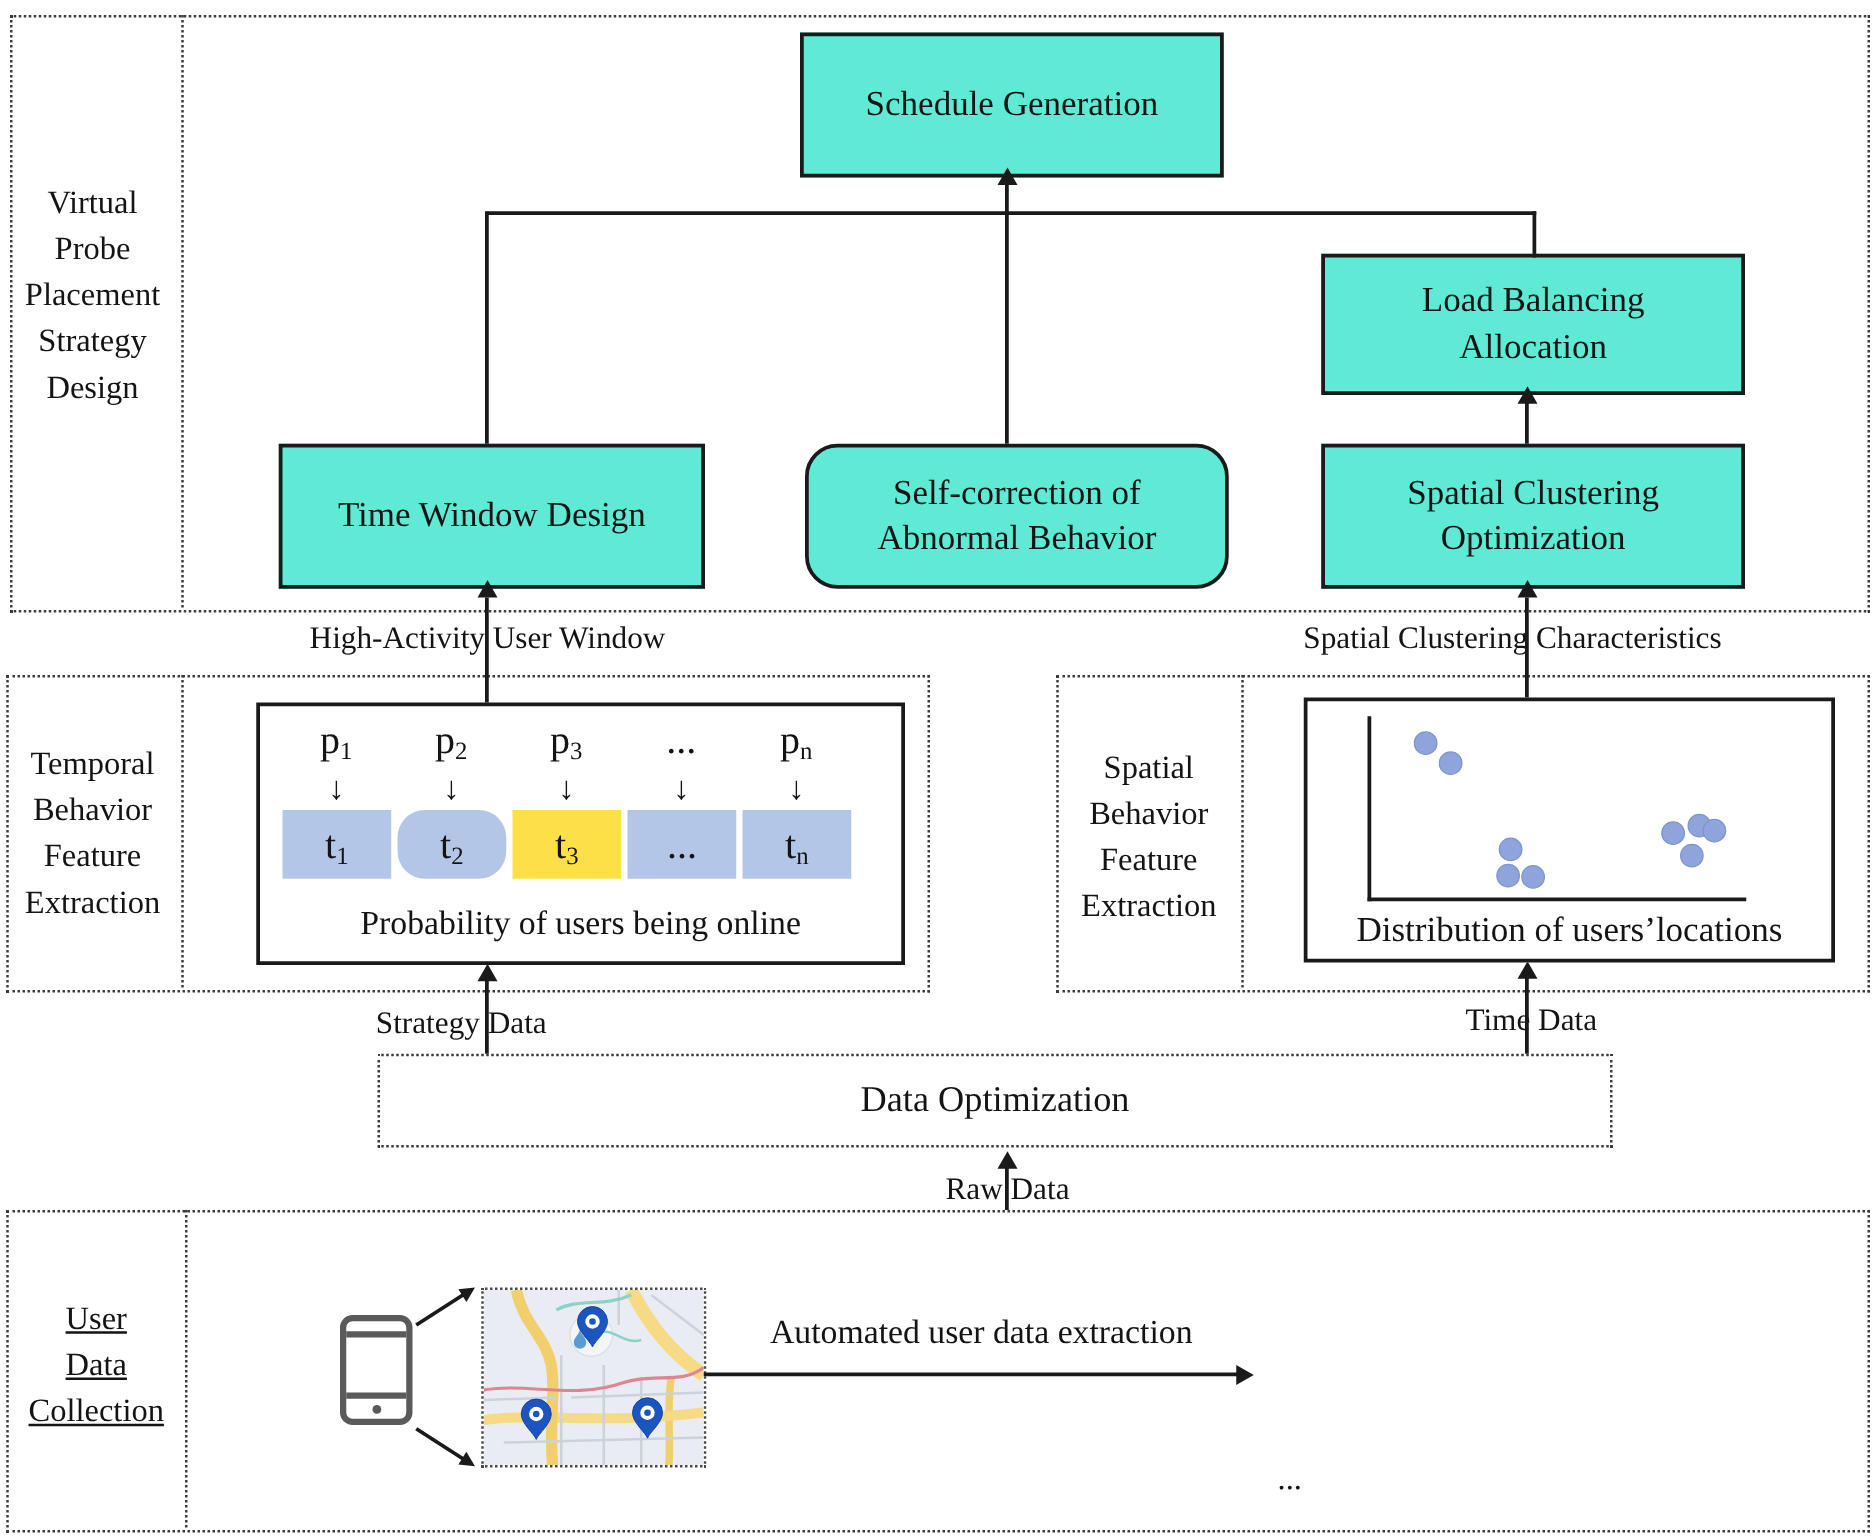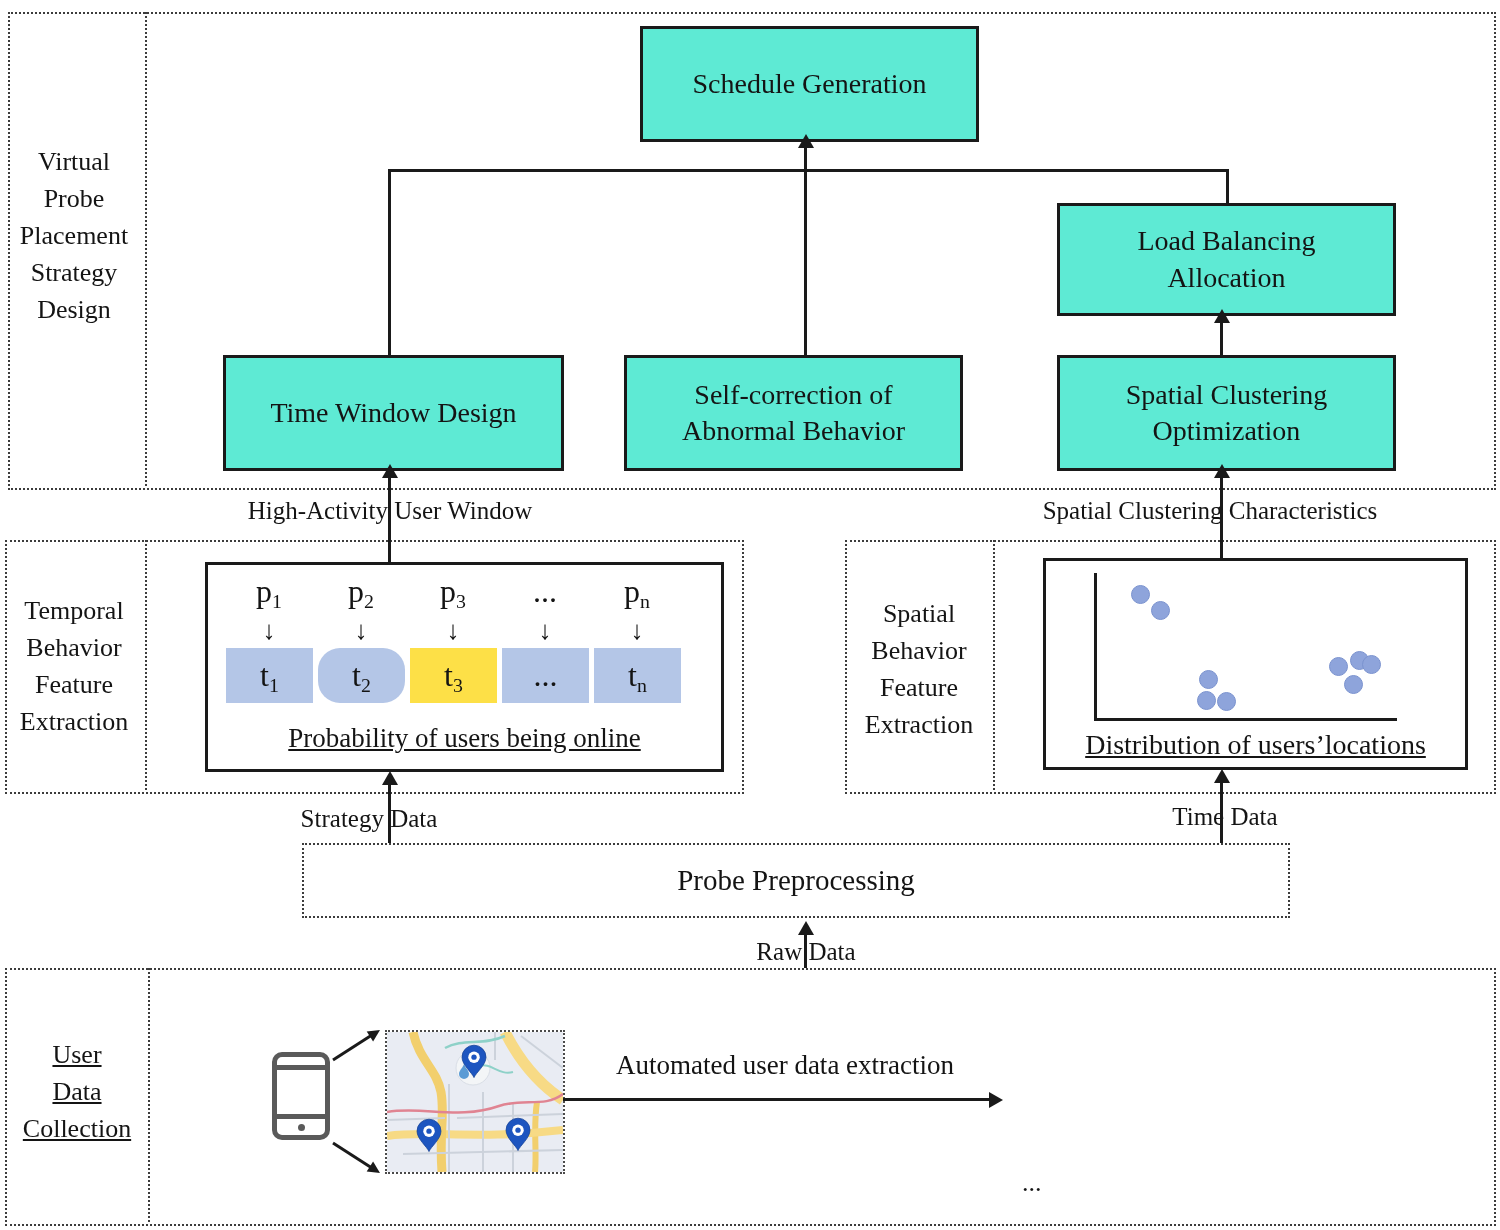--- a/index.html
+++ b/index.html
@@ -22,21 +22,21 @@
          border-bottom:8px solid transparent;border-left:14px solid #1a1a1a;}
   
   .seclabel{position:absolute;font-size:26px;line-height:37px;text-align:center;white-space:pre-line;}
   .elabel{position:absolute;font-size:25px;text-align:center;}
   
   .p-item{position:absolute;width:80px;text-align:center;font-size:32px;}
   .dn-arrow{position:absolute;width:80px;text-align:center;font-size:26px;line-height:26px;}
   .t-cell{position:absolute;width:87px;height:55px;display:flex;align-items:center;
           justify-content:center;font-size:32px;}
   sub{font-size:0.62em;vertical-align:-0.28em;line-height:0;}
-  .caption{position:absolute;left:0;right:0;text-align:center;font-size:27px;text-decoration:underline;}
+  .caption{position:absolute;left:0;right:0;text-align:center;font-size:27px;}
   
   .dot{position:absolute;width:19px;height:19px;border-radius:50%;border:1px solid #7b93cf;box-sizing:border-box;}
   
   #phone{position:absolute;left:272px;top:1052px;width:58px;height:88px;border:5px solid #5a5a5a;
          border-radius:10px;box-sizing:border-box;background:#fff;}
   #phone .bar-top{position:absolute;left:0;right:0;top:8px;height:5px;background:#5a5a5a;}
   #phone .bar-bottom{position:absolute;left:0;right:0;bottom:16px;height:5px;background:#5a5a5a;}
   #phone .home{position:absolute;left:50%;bottom:4px;width:7px;height:7px;margin-left:-3.5px;
                border-radius:50%;background:#5a5a5a;}
   
@@ -76,21 +76,21 @@
   <div class="seclabel" style="left:848px;top:595px;width:142px;">Spatial
 Behavior
 Feature
 Extraction</div>
   <div class="seclabel" style="left:10px;top:1036px;width:134px;text-decoration:underline;">User
 Data
 Collection</div>
 
   <div class="sbox" style="left:640px;top:26px;width:333px;height:110px;">Schedule Generation</div>
   <div class="sbox" style="left:223px;top:355px;width:335px;height:110px;">Time Window Design</div>
-  <div class="sbox" style="left:624px;top:355px;width:333px;height:110px;">Self-correction of
+  <div class="sbox" style="left:644px;top:355px;width:333px;height:110px;border-radius:26px;">Self-correction of
 Abnormal Behavior</div>
   <div class="sbox" style="left:1057px;top:203px;width:333px;height:107px;">Load Balancing
 Allocation</div>
   <div class="sbox" style="left:1057px;top:355px;width:333px;height:110px;">Spatial Clustering
 Optimization</div>
 
   <div class="hline" style="left:390px;top:169px;width:839px;"></div>
   <div class="vline" style="left:388px;top:169px;height:186px;"></div>
   <div class="vline" style="left:1226px;top:169px;height:37px;"></div>
   <div class="vline" style="left:804px;top:148px;height:207px;"></div>
@@ -161,21 +161,21 @@
         <div class="dot" style="left: 170.5px; top: 130.5px; background: rgb(142, 164, 219);"></div>
         <div class="dot" style="left: 282.5px; top: 95.5px; background: rgb(142, 164, 219);"></div>
         <div class="dot" style="left: 303.5px; top: 89.5px; background: rgb(142, 164, 219);"></div>
         <div class="dot" style="left: 315.5px; top: 93.5px; background: rgb(142, 164, 219);"></div>
         <div class="dot" style="left: 297.5px; top: 113.5px; background: rgb(142, 164, 219);"></div>
       </div>
     <div class="caption" style="top:168px;font-size:28px;">Distribution of users’locations</div>
   </div>
 
   <div id="preprocess">
-    <span>Probe Preprocessing</span>
+    <span>Data Optimization</span>
   </div>
 
   <div id="phone">
     <div class="bar-top"></div>
     <div class="bar-bottom"></div>
     <div class="home"></div>
   </div>
 
   <svg class="abs" style="left:325px;top:1015px;" width="70" height="170" viewBox="0 0 70 170">
     <line x1="8" y1="45" x2="50" y2="18" stroke="#1a1a1a" stroke-width="3"></line>

